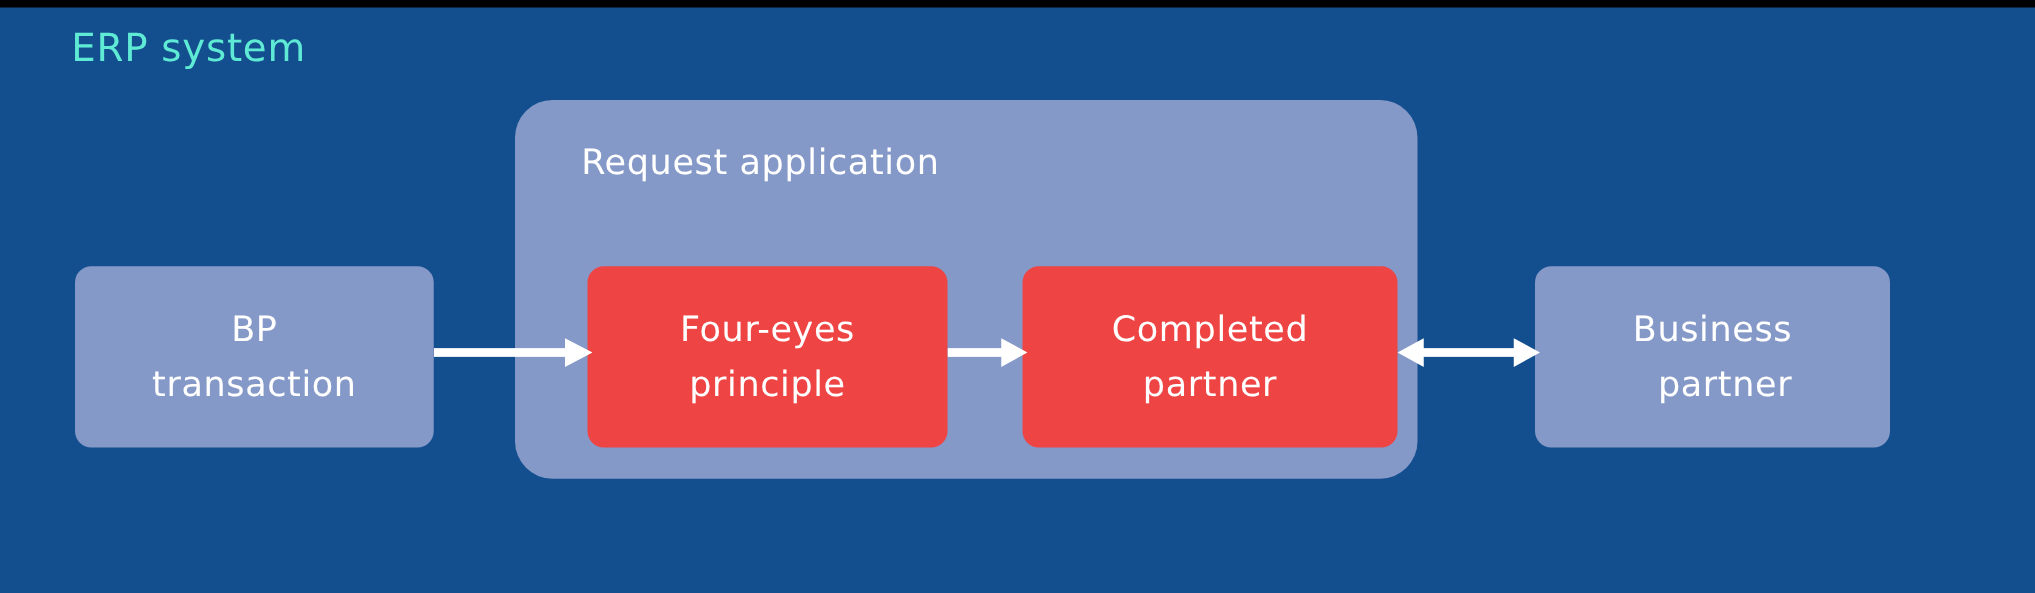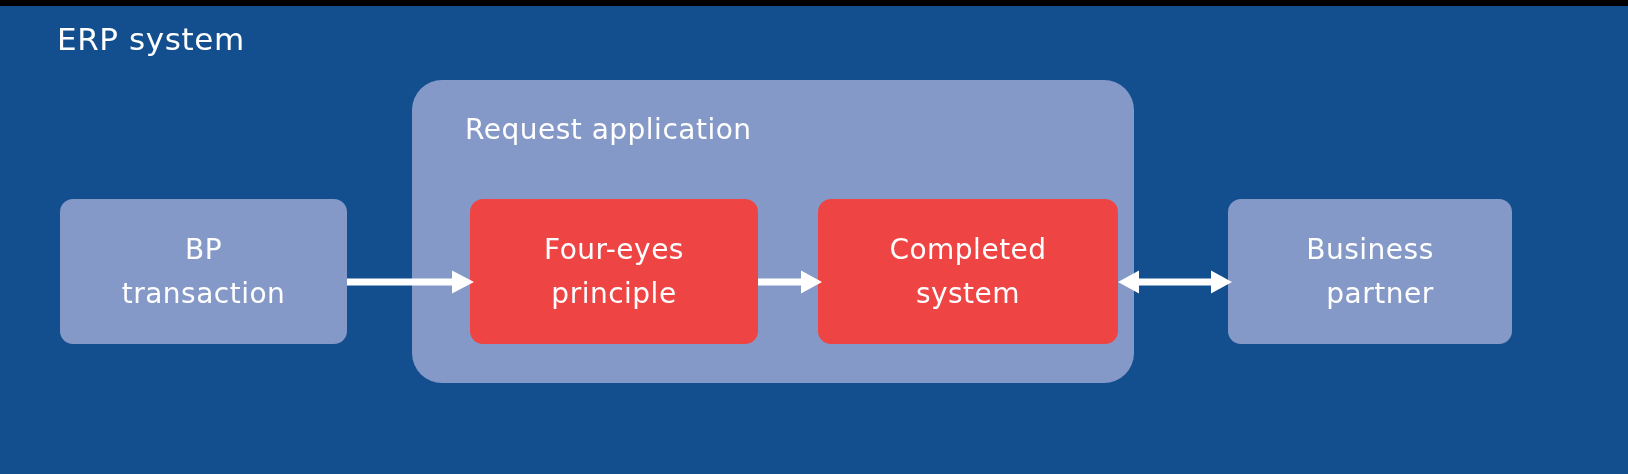--- a/index.html
+++ b/index.html
@@ -39,21 +39,21 @@
     height: 468px;
     background: #134e8e;
   }
 
   #erp-title {
     position: absolute;
     left: 57px;
     top: 14px;
     font-size: 31px;
     line-height: 38px;
-    color: #ffffff;
+    color: #5eead4;
     letter-spacing: 0.6px;
     white-space: nowrap;
   }
 
   
   #group-box {
     position: absolute;
     left: 412px;
     top: 74px;
     width: 722px;
@@ -78,20 +78,21 @@
     position: absolute;
     border-radius: 13px;
     display: flex;
     align-items: center;
     justify-content: center;
     text-align: center;
     color: #ffffff;
     font-size: 28px;
     line-height: 44px;
     letter-spacing: 0.5px;
+    margin-top: 14px;
   }
   .node .node-label {
     display: block;
     white-space: pre-line;
     padding: 0 8px;
   }
   .node-light { background: #8599c8; }
   .node-dark  { background: #ef4444; }
 
   #node-bp          { left: 60px;   top: 193px; width: 287px; height: 145px; }
@@ -131,21 +132,21 @@
 transaction</span>
     </div>
 
     <div class="node node-dark" id="node-four-eyes">
       <span class="node-label">Four-eyes
 principle</span>
     </div>
 
     <div class="node node-dark" id="node-completed">
       <span class="node-label">Completed
-system</span>
+partner</span>
     </div>
 
     <div class="node node-light" id="node-business">
       <span class="node-label">Business
 partner</span>
     </div>
 
     <div class="arrow" id="arrow-bp-to-four">
       <svg width="127" height="30" viewBox="0 0 127 30">
         <rect x="0" y="11.5" width="110" height="7" fill="#ffffff"></rect>

